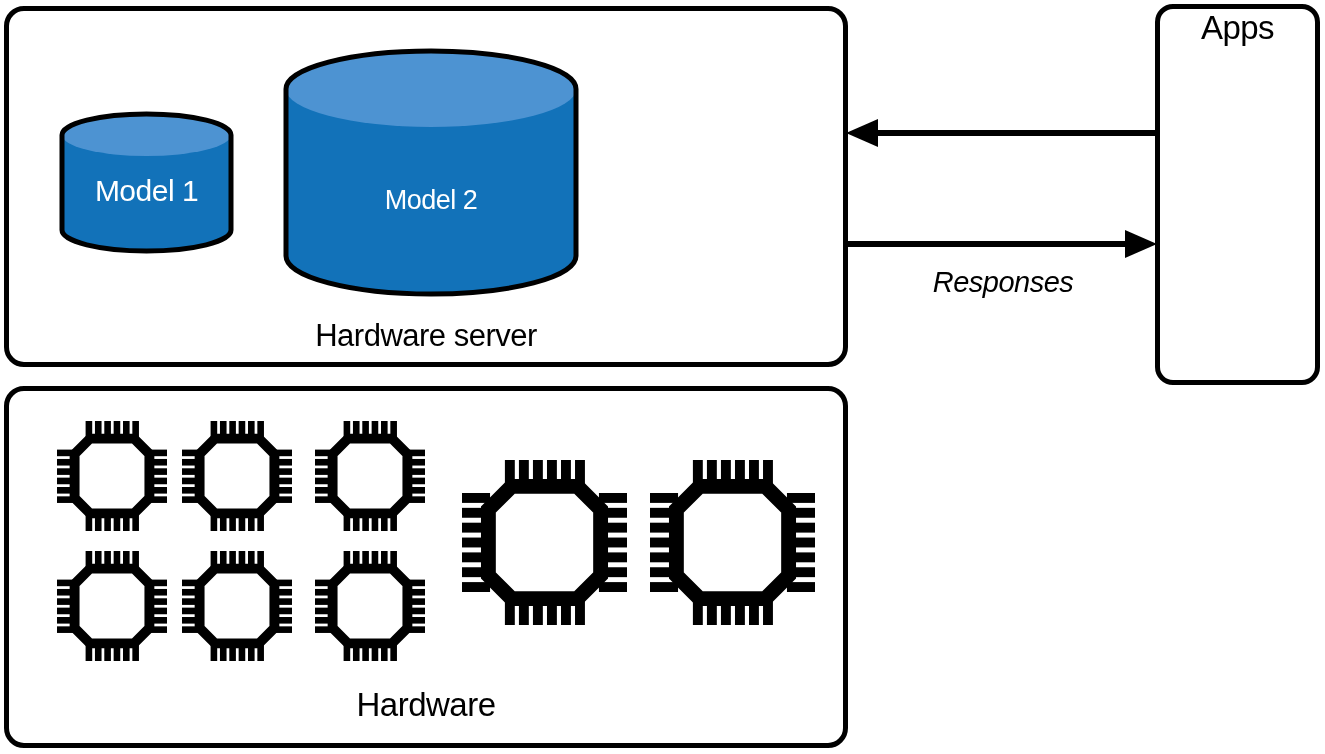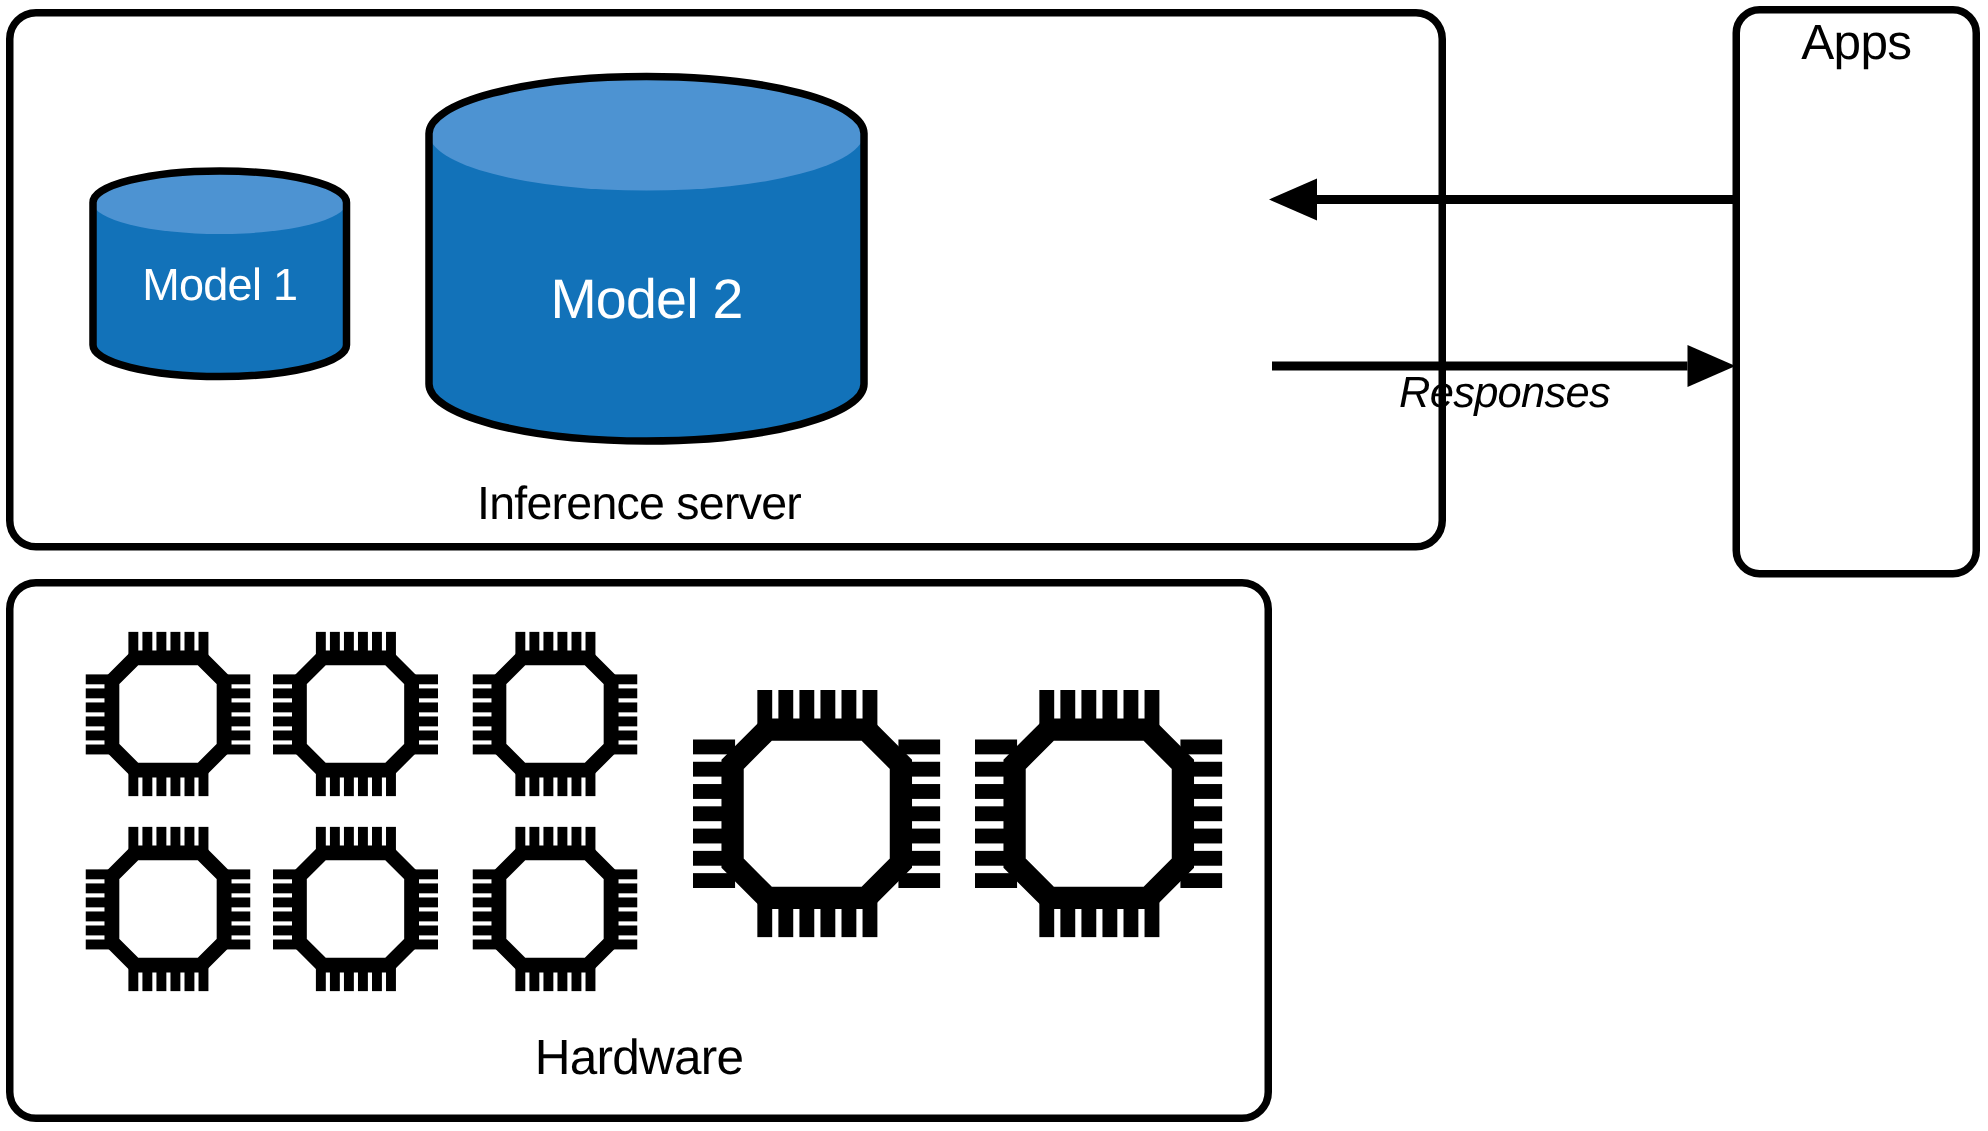--- a/index.html
+++ b/index.html
@@ -12,41 +12,41 @@
     color: #000;
     overflow: hidden;
   }
   .box {
     position: absolute;
     border: 5px solid #000;
     border-radius: 20px;
     background: #fff;
     box-sizing: border-box;
   }
-  #inference-box { left: 4px; top: 6px; width: 960px; height: 361px; }
+  #inference-box { left: 4px; top: 6px; width: 844px; height: 361px; }
   #apps-box { left: 1155px; top: 4px; width: 165px; height: 381px; border-radius: 18px;
               display: flex; align-items: flex-start; justify-content: center; }
   #hardware-box { left: 4px; top: 386px; width: 844px; height: 362px; }
 
   .cyl { position: absolute; }
   .cyl svg { display: block; width: 100%; height: 100%; }
   .cyl-label {
     position: absolute; left: 0; right: 0;
     transform: translateY(-50%);
     text-align: center;
     color: #fff;
     font-size: 30px;
     letter-spacing: -0.5px;
     white-space: nowrap;
   }
   #cyl-model1 { left: 53px;  top: 105px; width: 177px; height: 144px; }
   #cyl-model2 { left: 277px; top: 42px;  width: 298px; height: 251px; }
   #cyl-model3 { left: 612px; top: 92px;  width: 201px; height: 161px; }
   #cyl-model1 .cyl-label { top: 56%; }
-  #cyl-model2 .cyl-label { top: 61%; font-size: 37px; }
+  #cyl-model2 .cyl-label { top: 61%; font-size: 27px; }
   #cyl-model3 .cyl-label { top: 56%; }
 
   .section-label {
     position: absolute; left: 0; right: 0;
     text-align: center;
     font-size: 31px;
     letter-spacing: -0.5px;
   }
   #inference-label { top: 318px; width: 844px; left: 4px; }
   #hardware-label  { top: 686px; width: 844px; left: 4px; font-size: 33px; }
@@ -70,21 +70,21 @@
   }
   .arrow-label {
     position: absolute;
     left: 870px; width: 266px;
     text-align: center;
     font-size: 29px;
     font-style: italic;
     letter-spacing: -0.5px;
   }
   #requests-label  { top: 83px; }
-  #responses-label { top: 246px; }
+  #responses-label { top: 266px; }
 
   .chip { position: absolute; }
   .chip svg { display: block; width: 100%; height: 100%; }
   .chip-sm { width: 112px; height: 110px; }
   .chip-lg { width: 165px; height: 165px; }
   #chip-s1 { left: 56px;  top: 421px; }
   #chip-s2 { left: 181px; top: 421px; }
   #chip-s3 { left: 314px; top: 421px; }
   #chip-s4 { left: 56px;  top: 551px; }
   #chip-s5 { left: 181px; top: 551px; }
@@ -181,21 +181,21 @@
       <svg viewBox="0 0 298 251">
         <path d="M4,42 A145,38 0 0 1 294,42 L294,209 A145,38 0 0 1 4,209 Z" fill="#1272b9"></path>
         <ellipse cx="149" cy="42" rx="145" ry="38" fill="#4d93d2"></ellipse>
         <path class="cyl-outline" d="M4,42 A145,38 0 0 1 294,42 L294,209 A145,38 0 0 1 4,209 Z"></path>
       </svg>
       <div class="cyl-label">Model 2</div>
     </div>
 
 
   </div>
-  <div class="section-label" id="inference-label">Inference server</div>
+  <div class="section-label" id="inference-label">Hardware server</div>
 
   <div class="box" id="apps-box">
     <div id="apps-label">Apps</div>
   </div>
 
   <div class="arrow-shaft" id="requests-shaft"></div>
   <div class="arrow-head" id="requests-head"></div>
 
   <div class="arrow-shaft" id="responses-shaft"></div>
   <div class="arrow-head" id="responses-head"></div>

